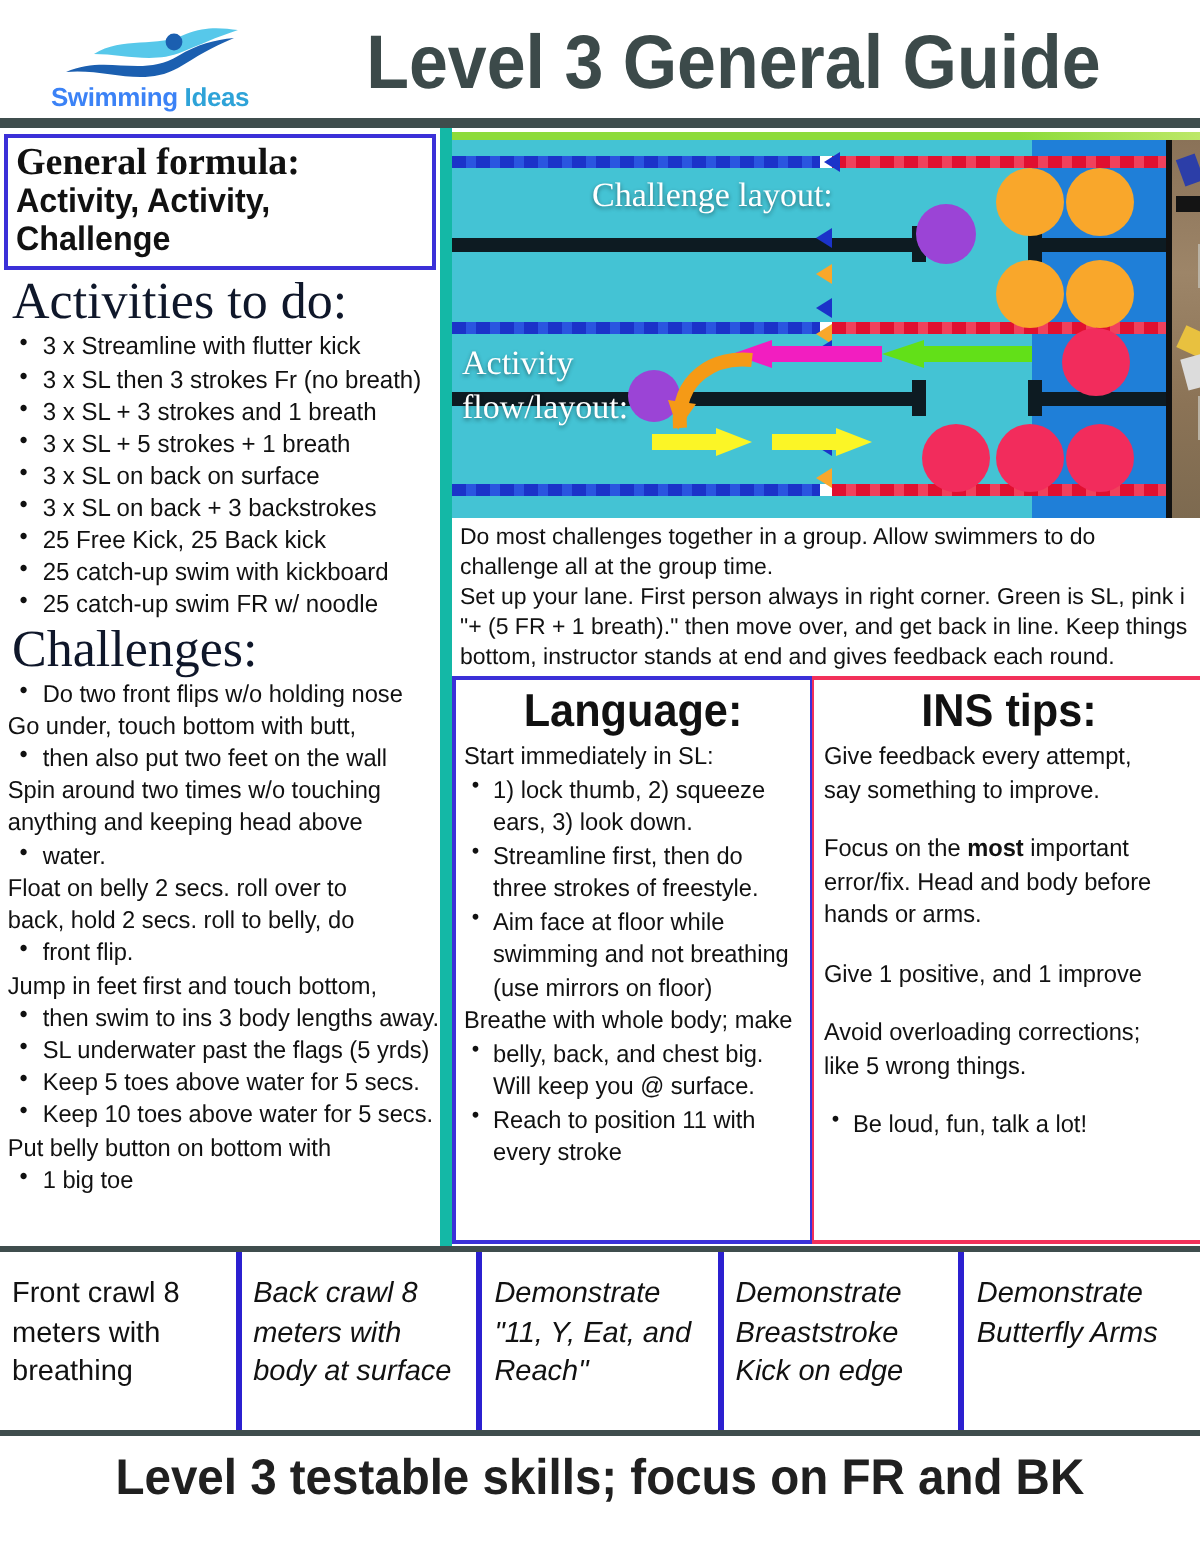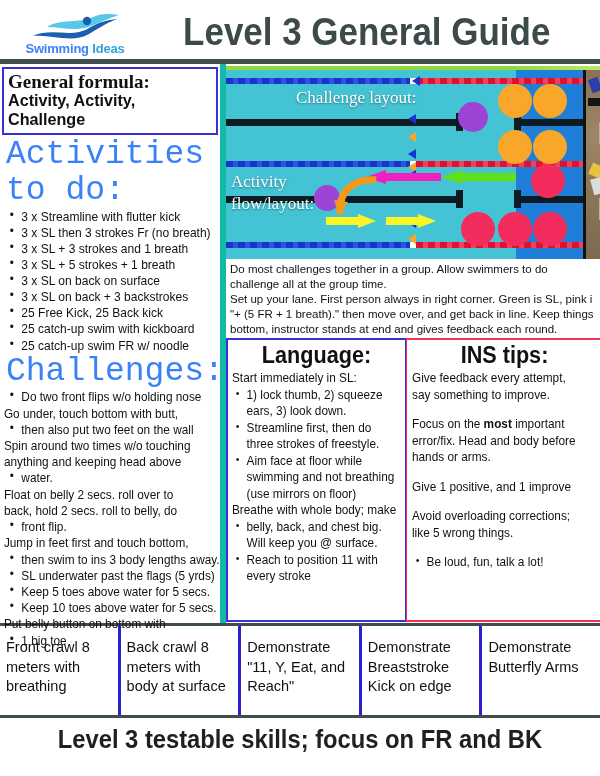--- a/index.html
+++ b/index.html
@@ -95,23 +95,23 @@
     font-family: "Liberation Sans Narrow", "Liberation Sans", sans-serif;
     font-weight: bold;
     font-size: 17px;
     color: #111111;
     transform: scaleX(0.95);
     transform-origin: left center;
     line-height: 1.1;
   }
 
   .section-head {
-    font-family: Liberation Mono, monospace;
-    font-size: 33px;
-    color: #3b82f6;
+    font-family: Liberation Serif, serif;
+    font-size: 26px;
+    color: #0f172a;
     line-height: 1.08;
     padding-left: 6px;
     margin-top: 2px;
   }
   .section-head.tight { margin-top: 0px; }
 
   ul.plain {
     list-style: none;
     margin: 0;
     padding: 0;
@@ -268,21 +268,21 @@
   .skill {
     flex: 1;
     padding: 12px 4px 0 6px;
     font-family: "Liberation Sans Narrow", "Liberation Sans", sans-serif;
     font-size: 14.5px;
     color: #111111;
     line-height: 1.35;
     box-sizing: border-box;
     position: relative;
   }
-  .skill + .skill { border-left: 3px solid #2b20d0; }
+  .skill + .skill { border-left: 3px solid #2b20d0; font-style: italic; }
 
   .footer {
     height: 45px;
     border-top: 3px solid #3f4d4d;
     display: flex;
     align-items: center;
     justify-content: center;
     box-sizing: border-box;
   }
   .footer-text {

